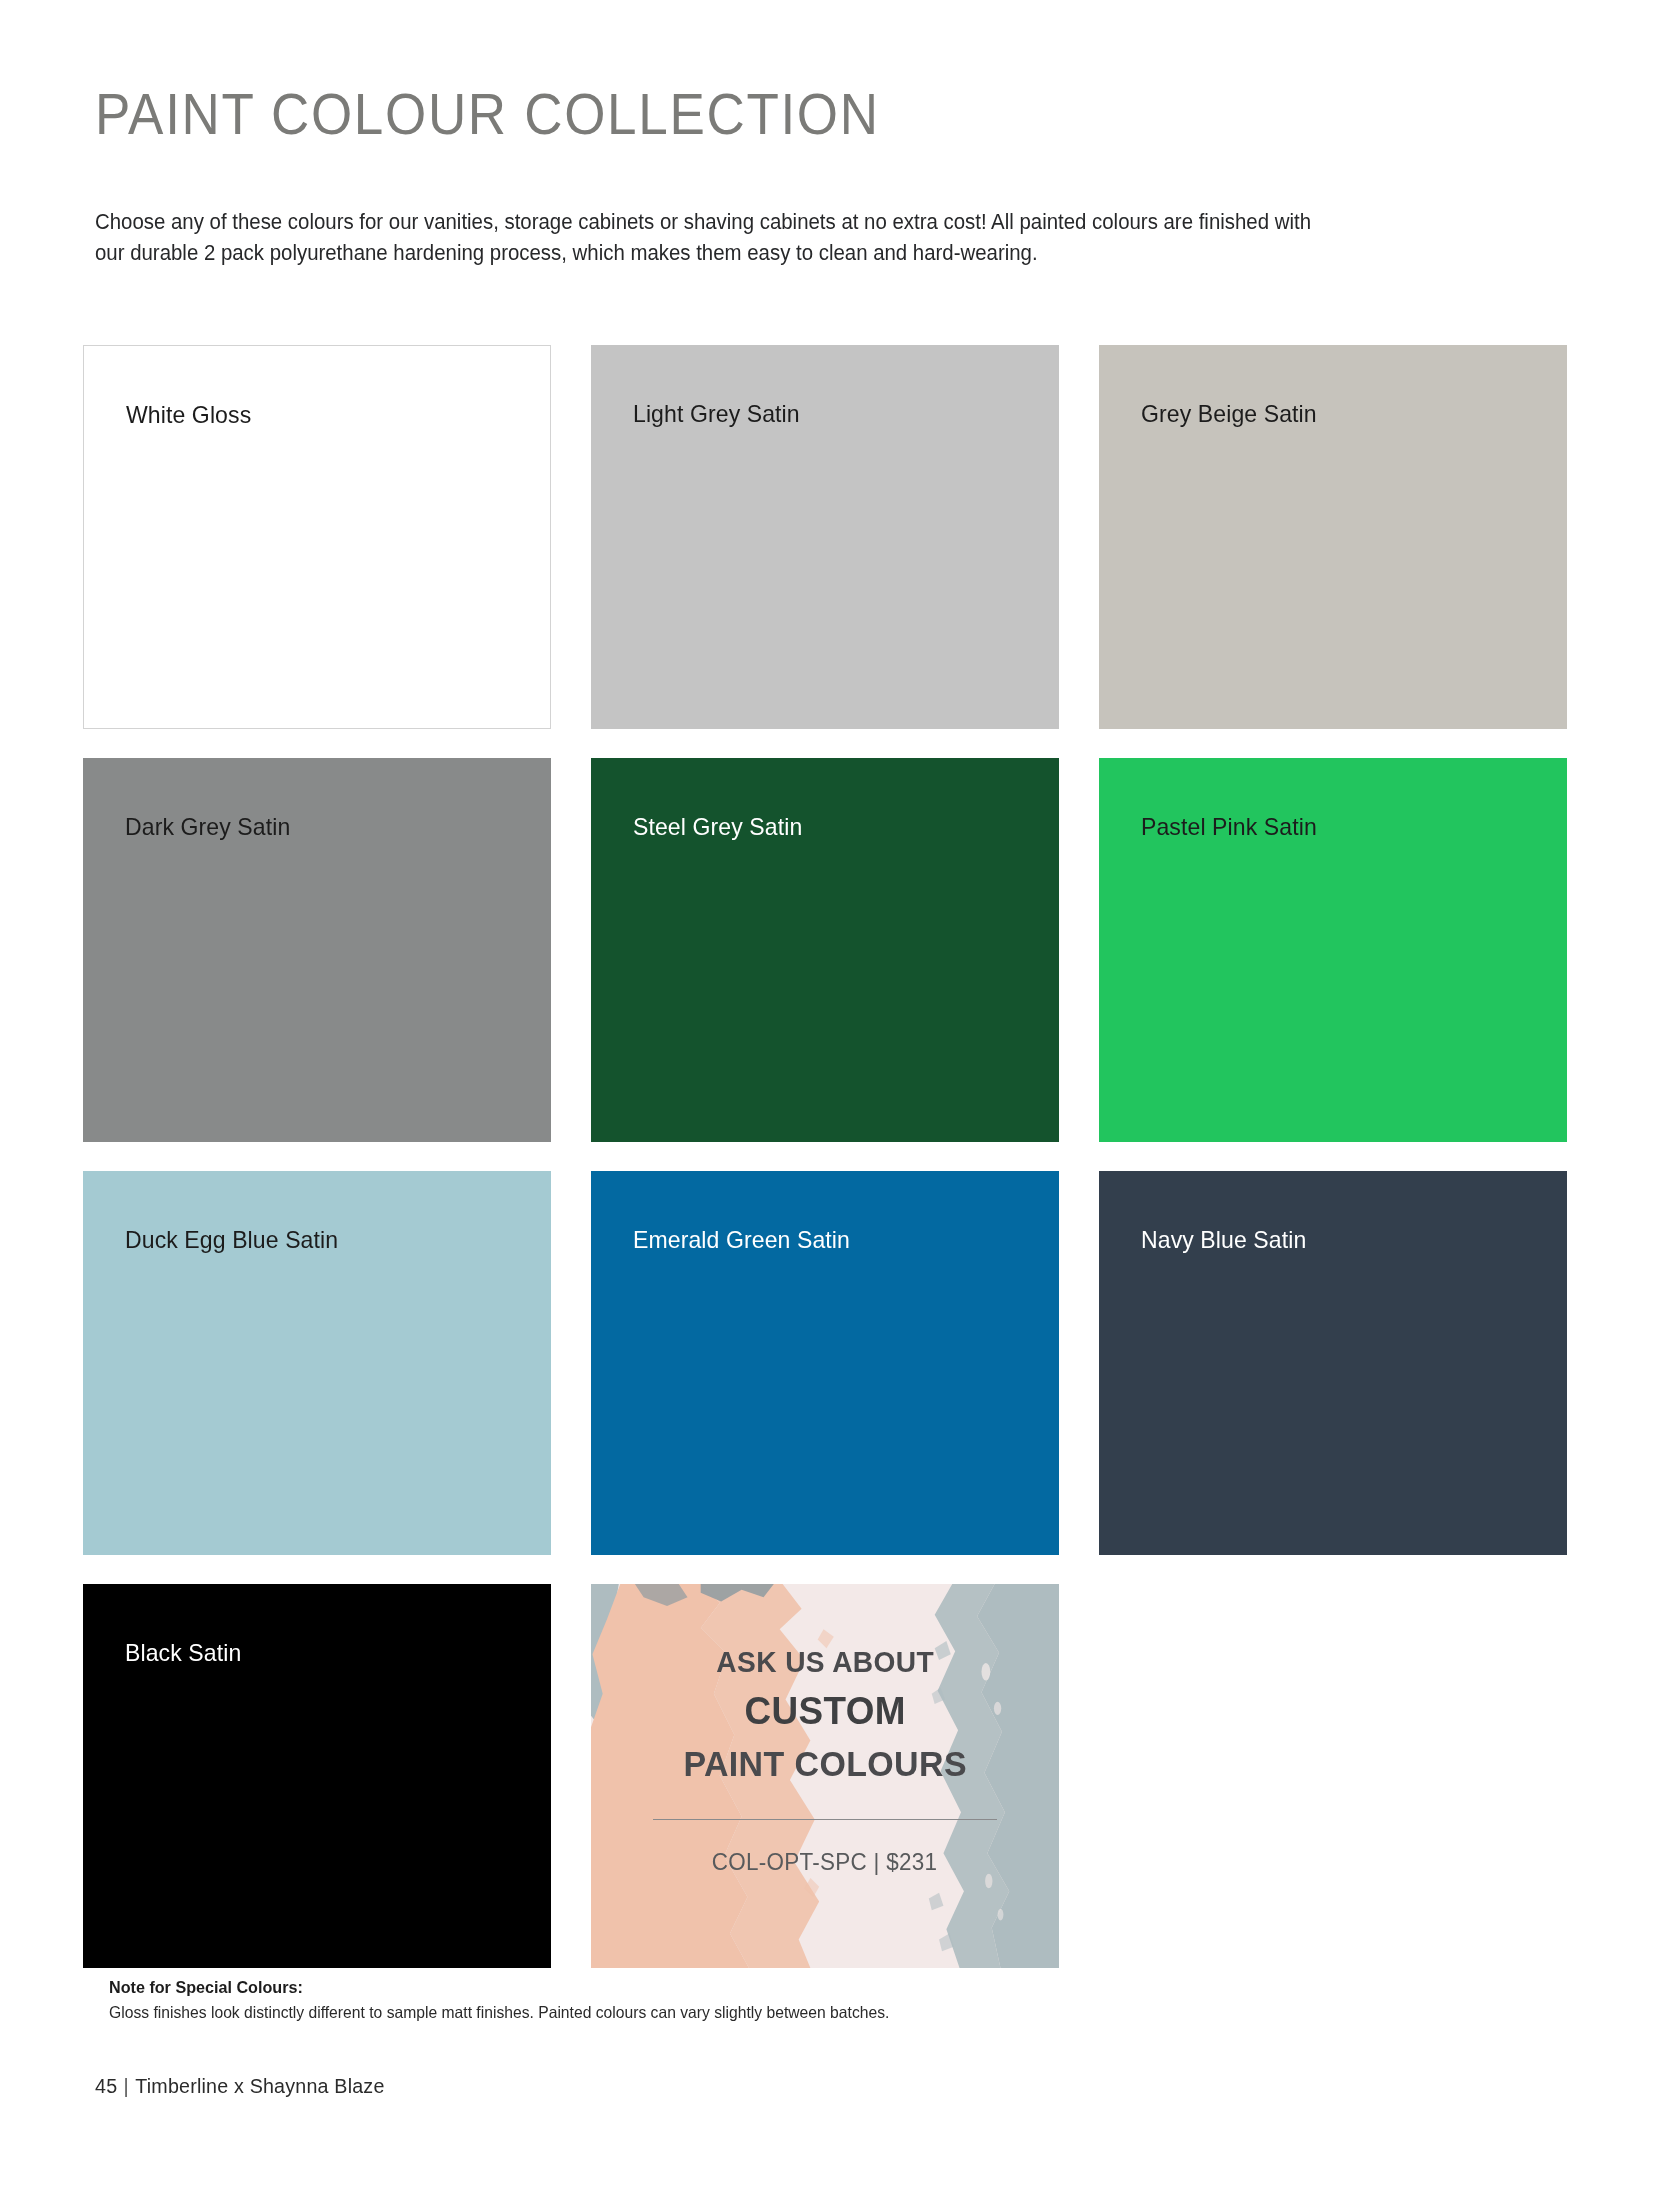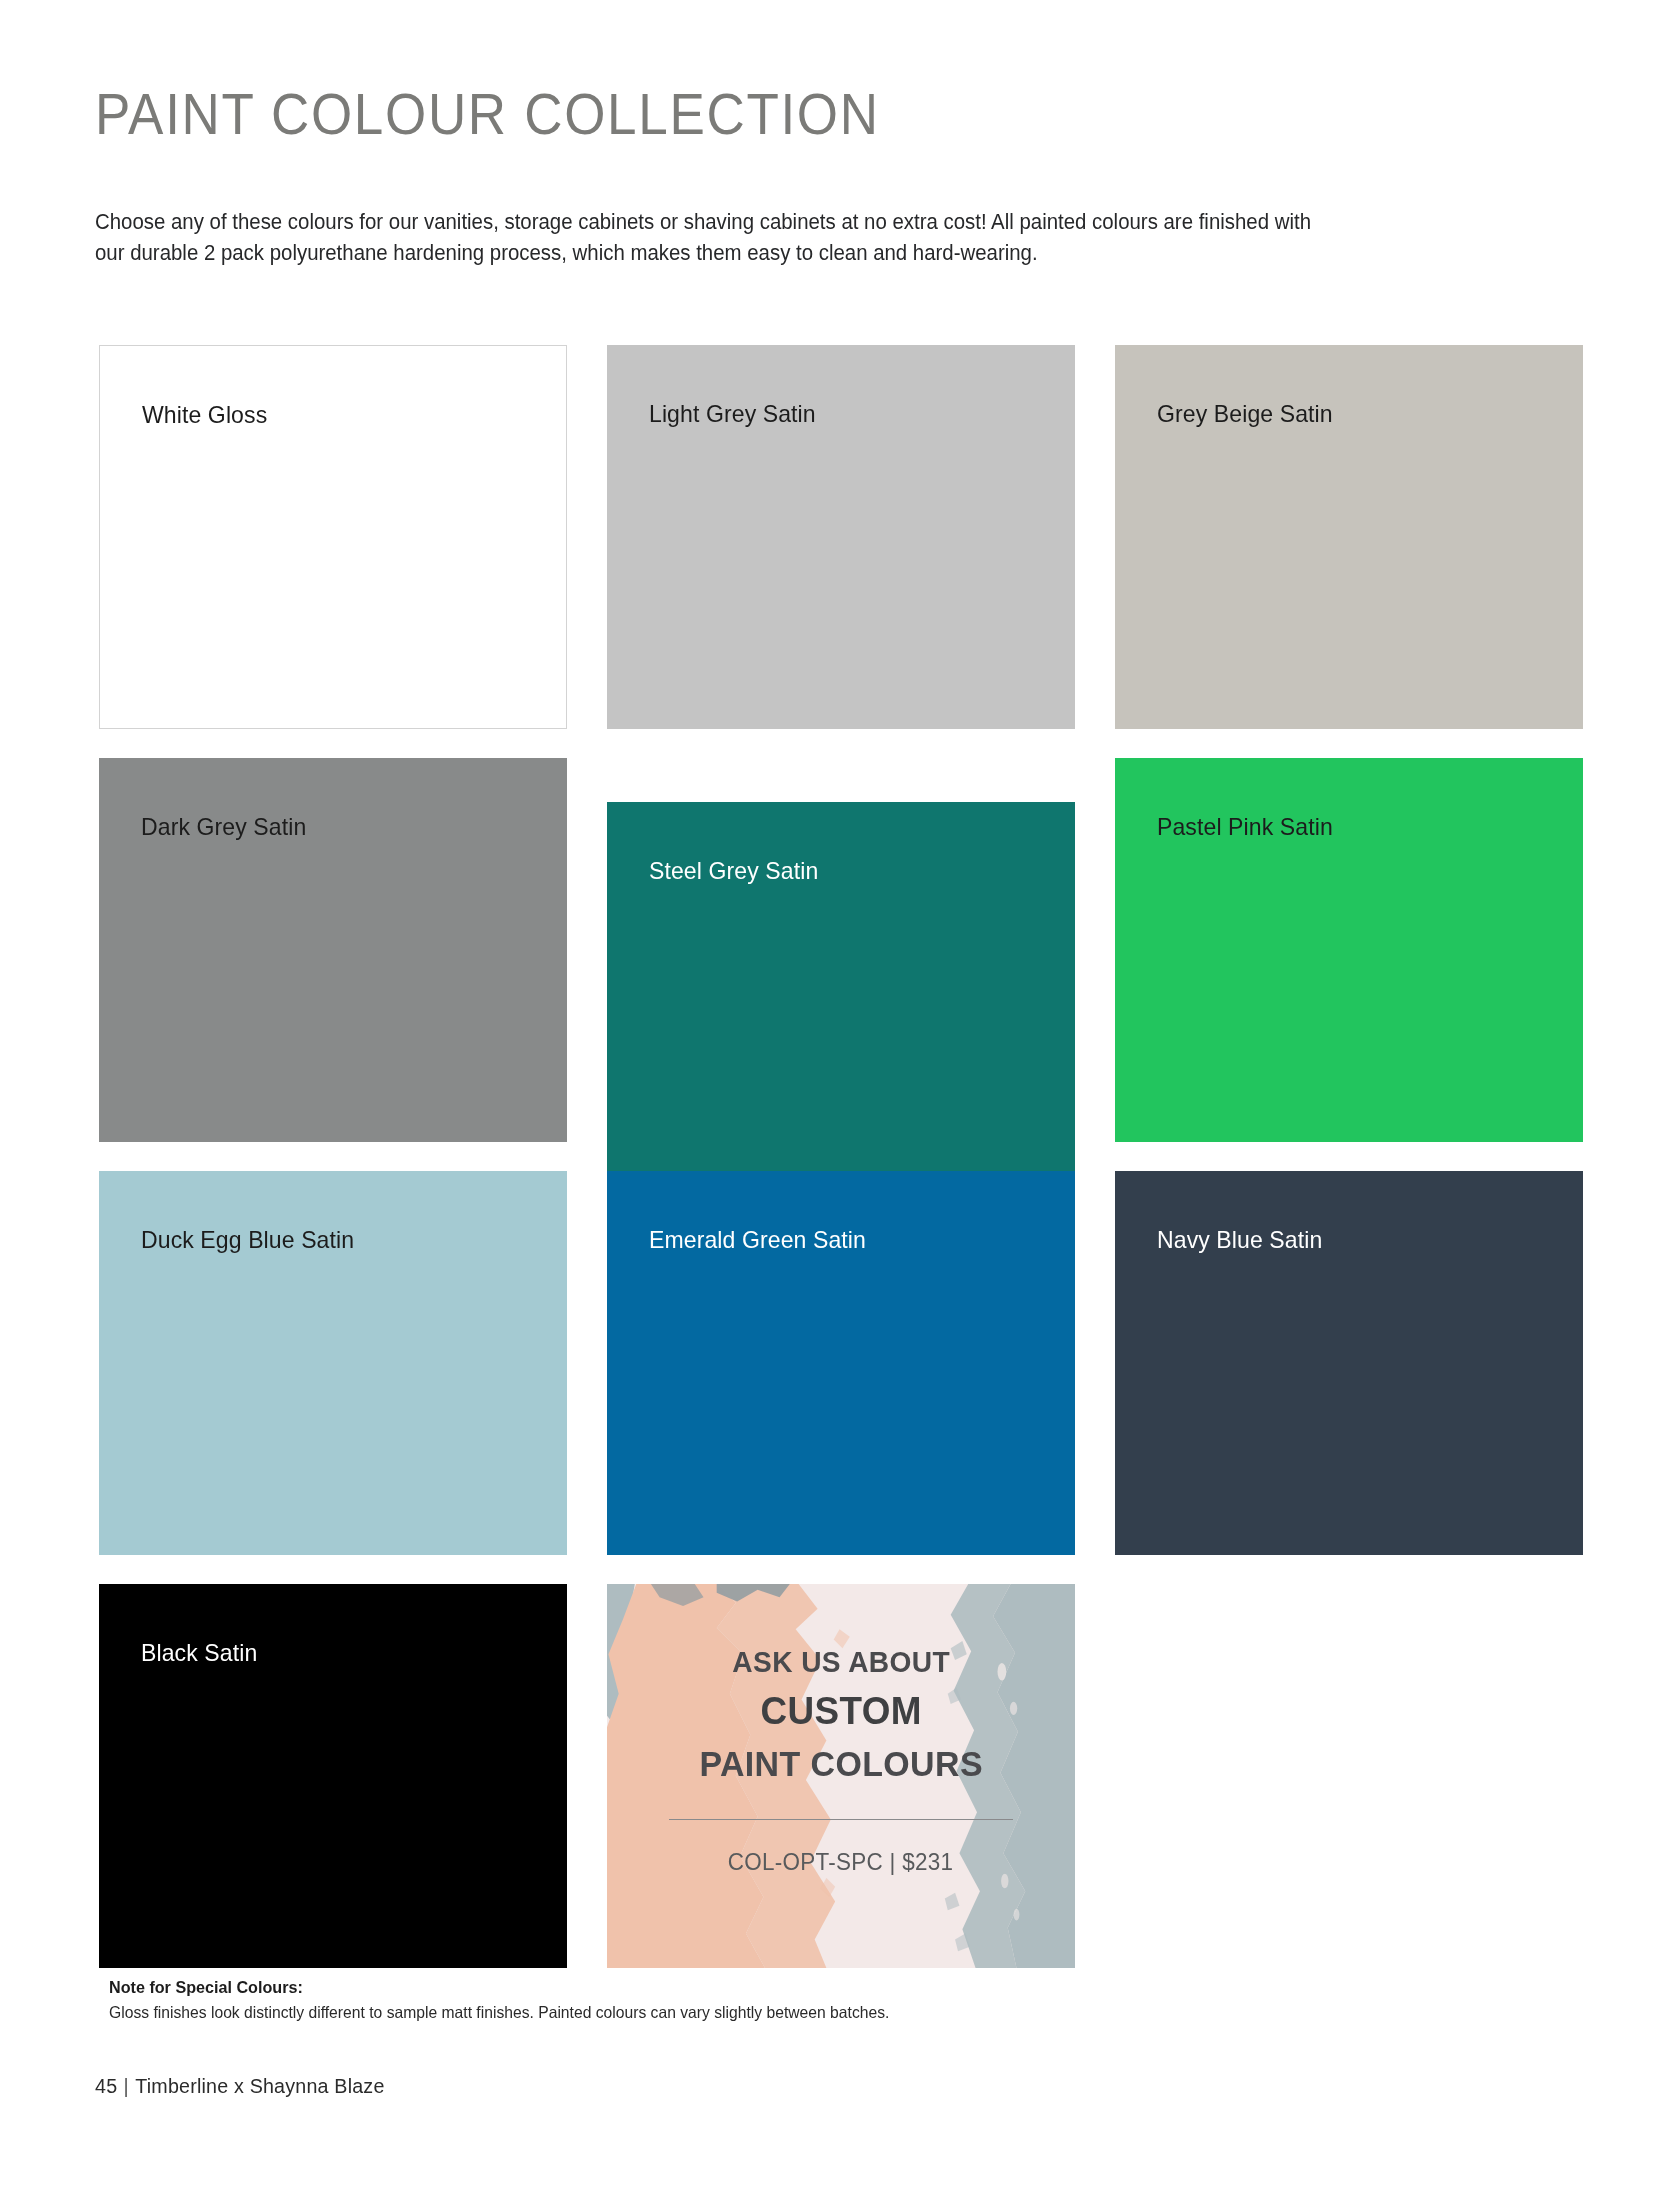--- a/index.html
+++ b/index.html
@@ -45,21 +45,21 @@
     color: #27282a;
     font-weight: 400;
     transform: scaleX(0.945);
     transform-origin: left top;
   }
 
   
   .swatch-grid {
     position: absolute;
     top: 345px;
-    left: 99px;
+    left: 83px;
     width: 1485px;
     display: grid;
     grid-template-columns: repeat(3, 468px);
     grid-auto-rows: 384px;
     column-gap: 40px;
     row-gap: 29px;
   }
 
   .swatch {
     position: relative;
@@ -212,21 +212,21 @@
     </div>
 
     <div class="swatch" style="background:#c6c3bc;">
       <span class="swatch-label on-light">Grey Beige Satin</span>
     </div>
 
     <div class="swatch" style="background:#888a8a;">
       <span class="swatch-label on-light">Dark Grey Satin</span>
     </div>
 
-    <div class="swatch" style="background:#0f766e;margin-top:44px;">
+    <div class="swatch" style="background:#14532d;">
       <span class="swatch-label on-dark">Steel Grey Satin</span>
     </div>
 
     <div class="swatch" style="background:#22c55e;">
       <span class="swatch-label on-light">Pastel Pink Satin</span>
     </div>
 
     <div class="swatch" style="background:#a4cad2;">
       <span class="swatch-label on-light">Duck Egg Blue Satin</span>
     </div>

